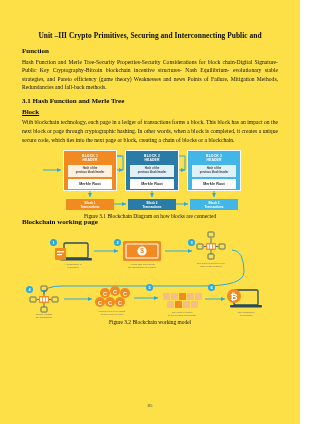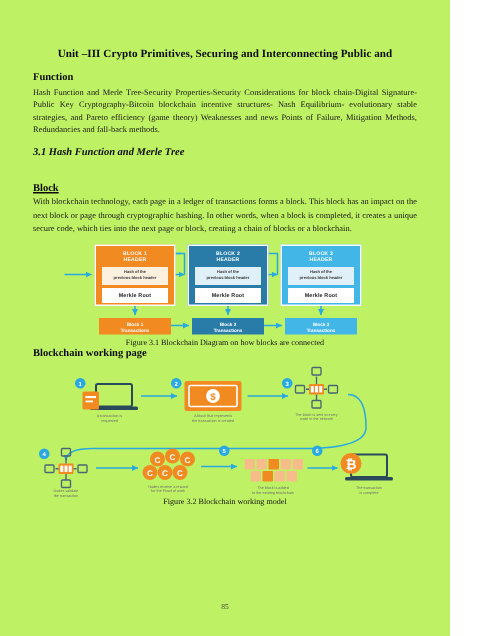--- a/index.html
+++ b/index.html
@@ -5,21 +5,21 @@
   * { box-sizing: border-box; margin: 0; padding: 0; }
   html, body {
     width: 300px; height: 424px;
     background: #ffffff;
     font-family: "Liberation Serif", serif;
     overflow: hidden;
   }
   .page {
     position: relative;
     width: 300px; height: 424px;
-    background: #bef264;
+    background: #fde047;
     padding: 30px 22px 6px 22px;
   }
   .doc-title {
     text-align: center;
     font-weight: bold;
     font-size: 7.4px;
     line-height: 11px;
     color: #0a0a0a;
     letter-spacing: 0.05px;
     margin-bottom: 6px;
@@ -159,22 +159,22 @@
 
 <div class="page">
 
   <div>
     <div class="doc-title">Unit –III Crypto Primitives, Securing and Interconnecting Public and</div>
   </div>
 
   <div class="heading">Function</div>
   <div class="body-text">Hash Function and Merle Tree-Security Properties-Security Considerations for block chain-Digital Signature-Public Key Cryptography-Bitcoin blockchain incentive structures- Nash Equilibrium- evolutionary stable strategies, and Pareto efficiency (game theory) Weaknesses and news Points of Failure,  Mitigation Methods,  Redundancies and fall-back methods.</div>
 
-  <div class="heading" style="margin-top:5px;font-style:italic;">3.1 Hash Function and Merle Tree</div>
-  <div class="heading underline" style="margin-top:16px;">Block</div>
+  <div class="heading" style="margin-top:5px;">3.1 Hash Function and Merle Tree</div>
+  <div class="heading underline" style="margin-top:3px;">Block</div>
   <div class="body-text">With blockchain technology, each page in a ledger of transactions forms a block. This block has an impact on the next block or page through cryptographic hashing. In other words, when a block is completed, it creates a unique secure code, which ties into the next page or block, creating a chain of blocks or a blockchain.</div>
 
   <div class="fig1-wrap">
     <div class="fig1">
 
       <svg width="218" height="60" viewBox="0 0 218 60">
         <defs>
           <marker id="ah" markerWidth="5" markerHeight="5" refX="4" refY="2" orient="auto">
             <path d="M0,0 L4,2 L0,4 z" fill="#29a9e1"></path>
           </marker>

